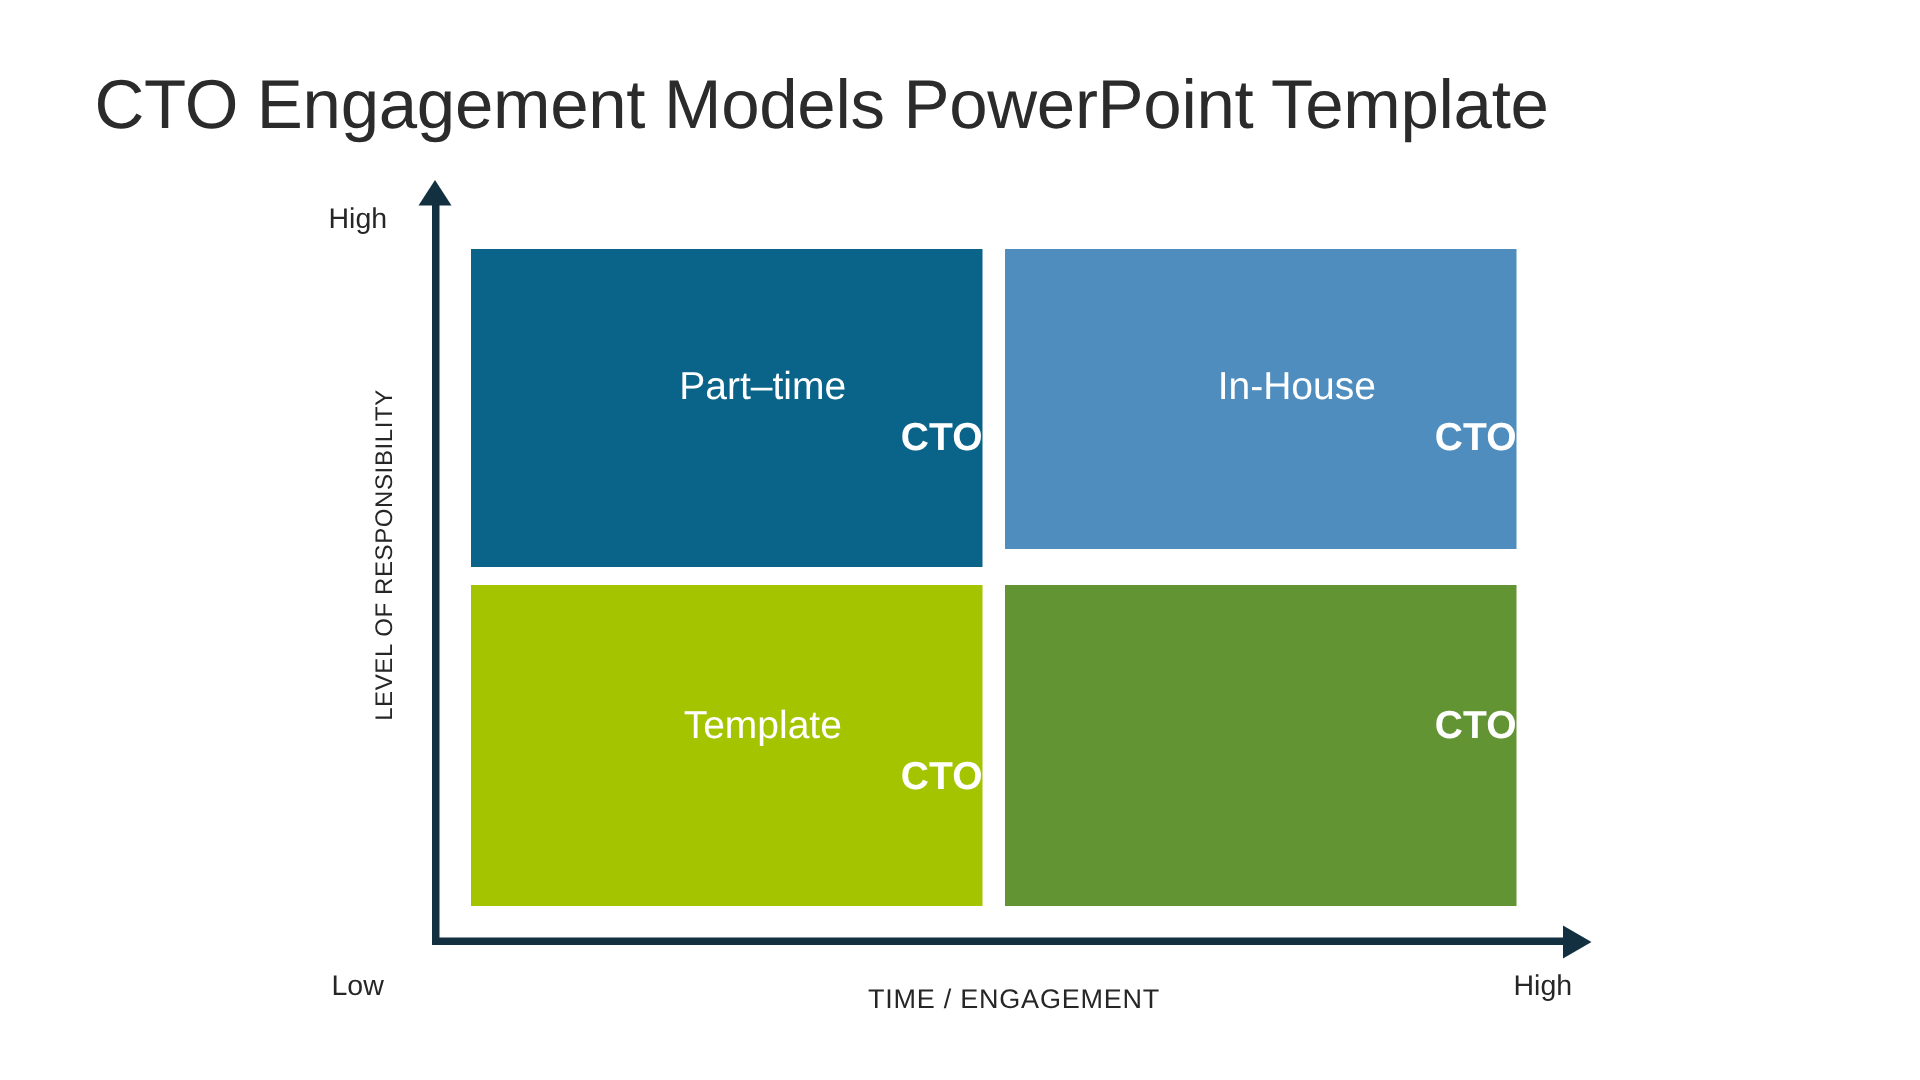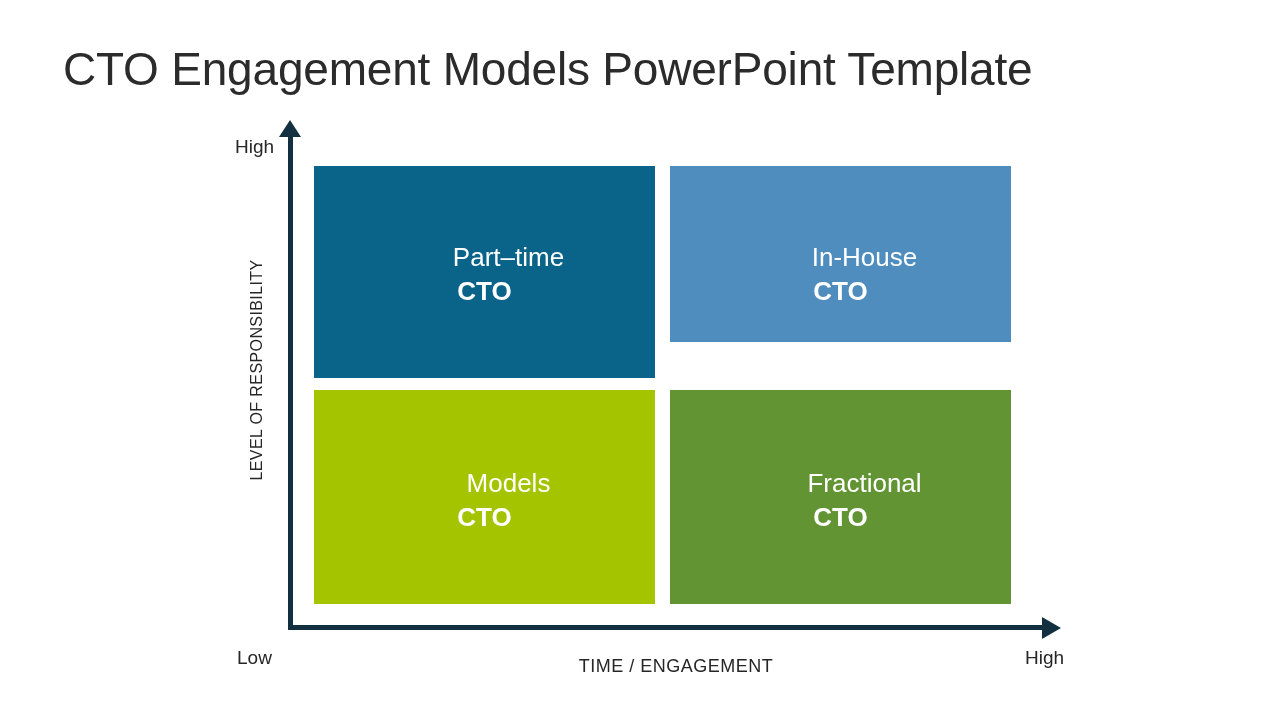--- a/index.html
+++ b/index.html
@@ -71,21 +71,20 @@
     border-bottom: 11px solid transparent;
     border-left: 19px solid #12303F;
   }
 
   
   .axis-cap {
     position: absolute;
     font-size: 19px;
     color: #262626;
     white-space: nowrap;
-    margin-left: 16px;
   }
   #y-axis-high {
     right: 1280px;
     left: 219px;
     top: 136px;
     width: auto;
     text-align: right;
   }
   #x-axis-low {
     left: 221px;
@@ -136,36 +135,37 @@
     color: #ffffff;
     line-height: 1.32;
     padding-left: 48px;
   }
   .q-sub {
     display: block;
     font-size: 26px;
     font-weight: bold;
     color: #ffffff;
     line-height: 1.32;
+    text-align: right;
   }
 
   #quadrant-part-time {
     left: 314px;
     top: 166px;
     width: 341px;
     height: 212px;
     background: #0A6489;
   }
   #quadrant-part-time .q-inner { top: 74px; }
 
   #quadrant-in-house {
     left: 670px;
     top: 166px;
     width: 341px;
-    height: 176px;
+    height: 200px;
     background: #4E8DBE;
   }
   #quadrant-in-house .q-inner { top: 74px; }
 
   #quadrant-interim {
     left: 314px;
     top: 390px;
     width: 341px;
     height: 214px;
     background: #A5C400;
@@ -208,25 +208,24 @@
 
   <div class="quadrant" id="quadrant-in-house" style="background: rgb(78, 141, 190);">
     <div class="q-inner">
       <span class="q-label" style="color: rgb(255, 255, 255);">In-House</span>
       <span class="q-sub" style="color: rgb(255, 255, 255);">CTO</span>
     </div>
   </div>
 
   <div class="quadrant" id="quadrant-interim" style="background: rgb(165, 196, 0);">
     <div class="q-inner">
-      <span class="q-label" style="color: rgb(255, 255, 255);">Models</span>
+      <span class="q-label" style="color: rgb(255, 255, 255);">Template</span>
       <span class="q-sub" style="color: rgb(255, 255, 255);">CTO</span>
     </div>
   </div>
 
   <div class="quadrant" id="quadrant-fractional" style="background: rgb(98, 148, 51);">
     <div class="q-inner">
-      <span class="q-label" style="color: rgb(255, 255, 255);">Fractional</span>
       <span class="q-sub" style="color: rgb(255, 255, 255);">CTO</span>
     </div>
   </div>
 
 </div>
 
 </body></html>

